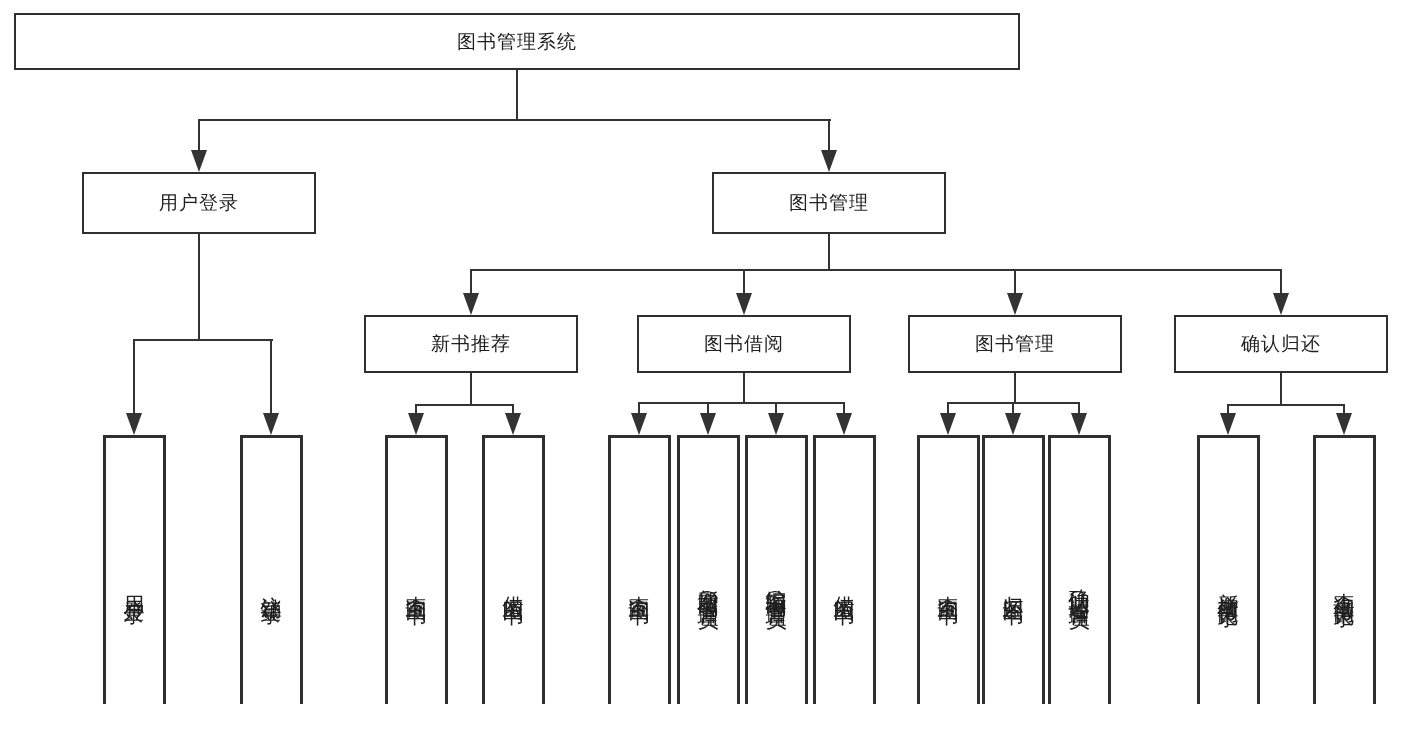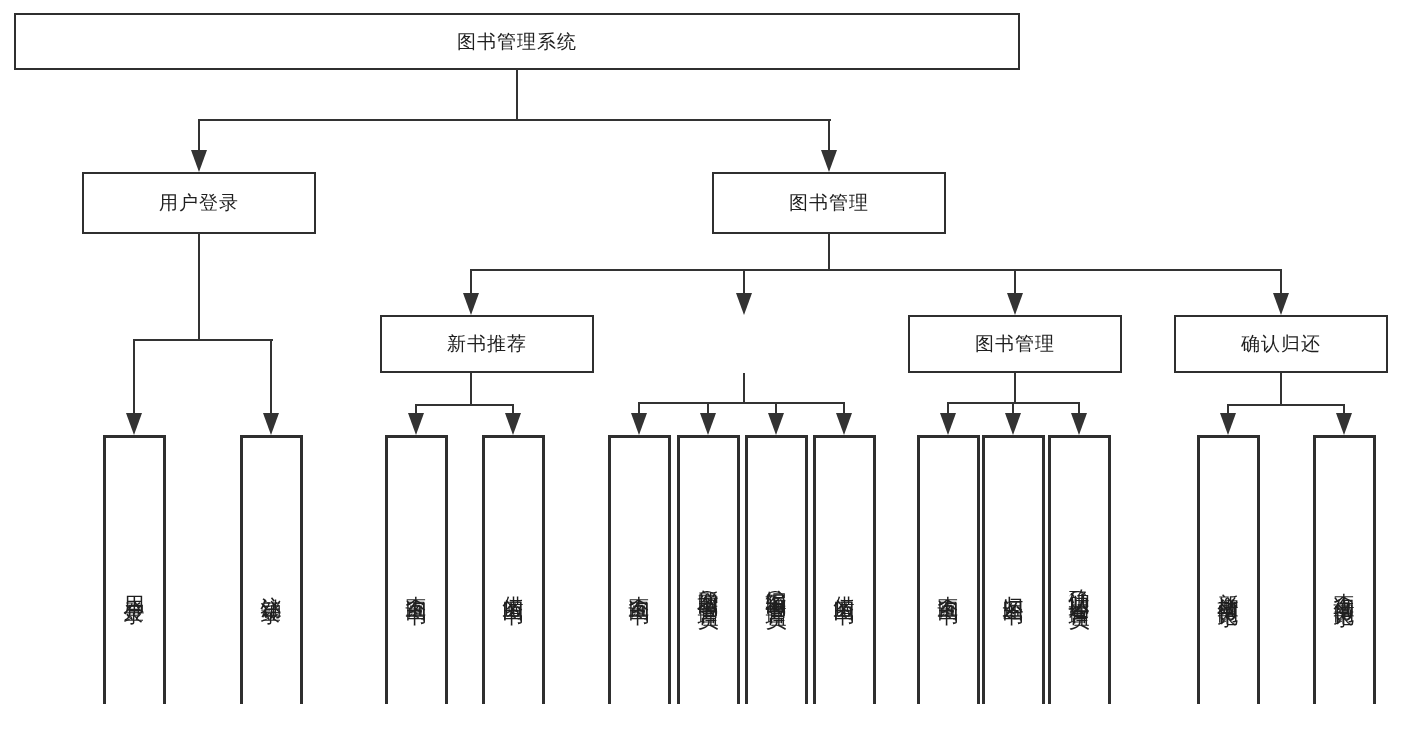--- a/index.html
+++ b/index.html
@@ -47,22 +47,25 @@
     <span>图书管理系统</span>
   </div>
 
   <div class="node hnode l2" style="left:82px;">
     <span>用户登录</span>
   </div>
   <div class="node hnode l2" style="left:712px;">
     <span>图书管理</span>
   </div>
 
-  <div class="node hnode l3" style="left:380px;">
+  <div class="node hnode l3" style="left:364px;">
     <span>新书推荐</span>
+  </div>
+  <div class="node hnode l3" style="left:637px;">
+    <span>图书借阅</span>
   </div>
   <div class="node hnode l3" style="left:908px;">
     <span>图书管理</span>
   </div>
   <div class="node hnode l3" style="left:1174px;">
     <span>确认归还</span>
   </div>
 
   <div class="node leaf" style="left:103px;">
     <span class="vtext">用户登录</span>

